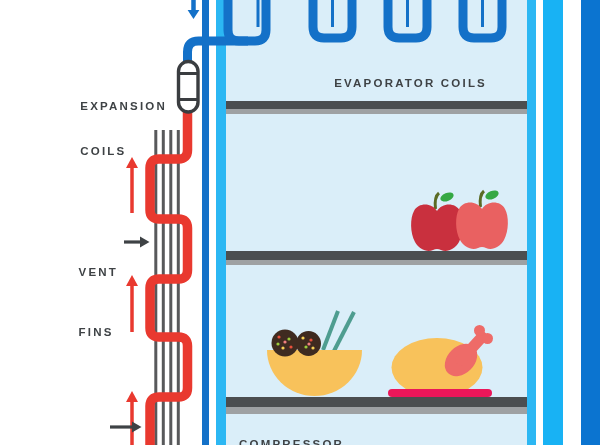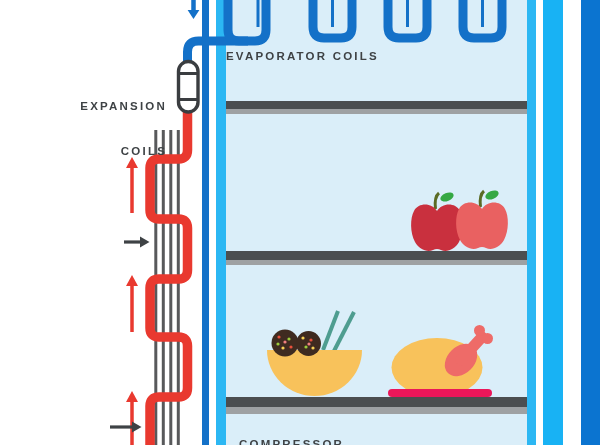--- a/index.html
+++ b/index.html
@@ -21,22 +21,22 @@
   .s1d{top:101px;height:8px;} .s1l{top:109px;height:5px;}
   .s2d{top:251px;height:9px;} .s2l{top:260px;height:5px;}
   .s3d{top:397px;height:10px;} .s3l{top:407px;height:7px;}
   
   #gfx{position:absolute;left:0;top:0;}
   
   .lbl{
     position:absolute;font-weight:bold;font-size:11.5px;color:#3E4245;
     letter-spacing:2.2px;white-space:pre;
   }
-  .lbl-right{text-align:right;}
-  .lbl-evaporator{left:226px;top:49px;width:261px;text-align:left;line-height:15px;}
+  .lbl-right{text-align:left;}
+  .lbl-evaporator{left:226px;top:76px;width:261px;text-align:right;line-height:15px;}
   .lbl-expansion{right:433px;top:69px;line-height:15px;}
   .lbl-vent{right:482px;top:222px;line-height:20px;}
   .lbl-condenser{right:495px;top:407px;line-height:19px;}
   .lbl-compressor{left:239px;top:437px;line-height:15px;}
 </style>
 </head>
 <body>
 
 <div id="stage">
 
@@ -162,20 +162,24 @@
     </g>
   </svg>
 
   <div class="lbl lbl-evaporator">EVAPORATOR COILS</div>
 
   <div class="lbl lbl-right lbl-expansion">
     <div>EXPANSION</div>
     <div>COILS</div>
   </div>
 
+  <div class="lbl lbl-right lbl-vent">
+    <div>VENT</div>
+    <div>FINS</div>
+  </div>
 
   <div class="lbl lbl-right lbl-condenser">
     
     
   </div>
 
   <div class="lbl lbl-compressor">COMPRESSOR</div>
 
 </div>
 

